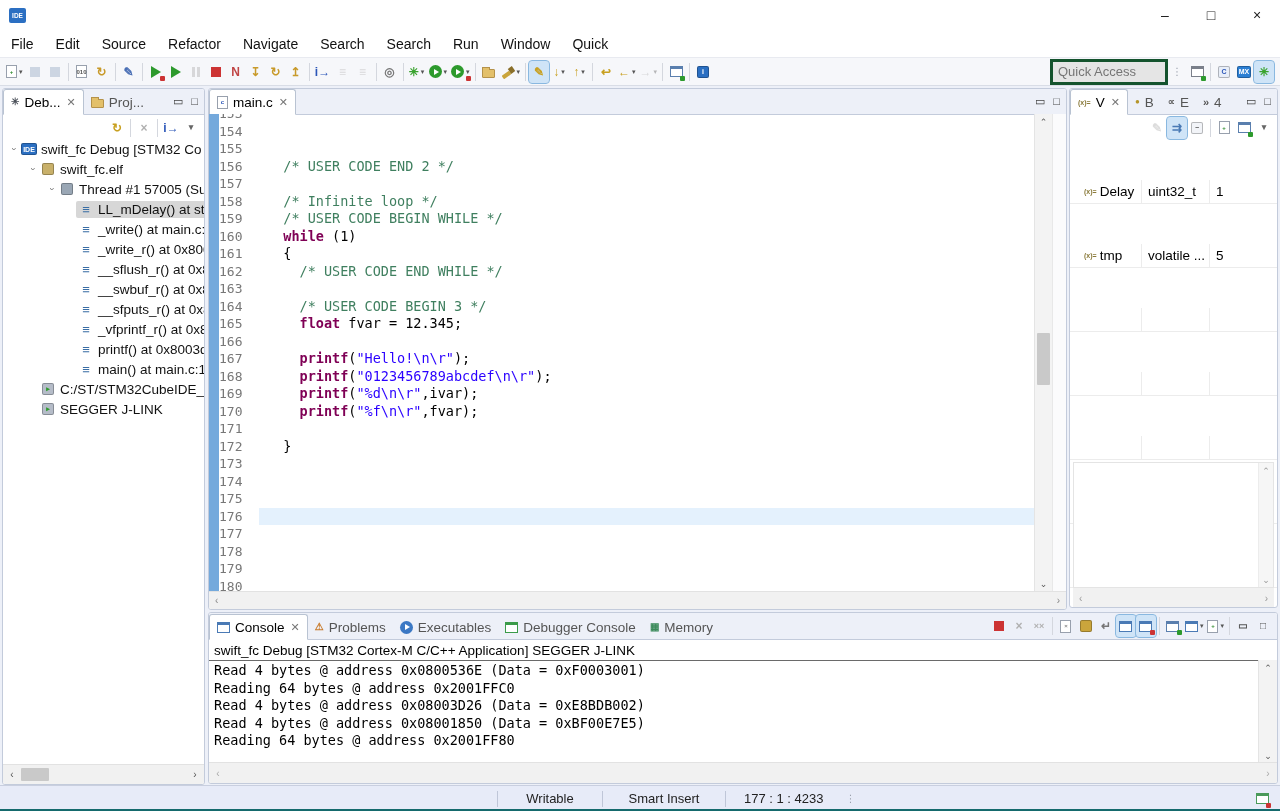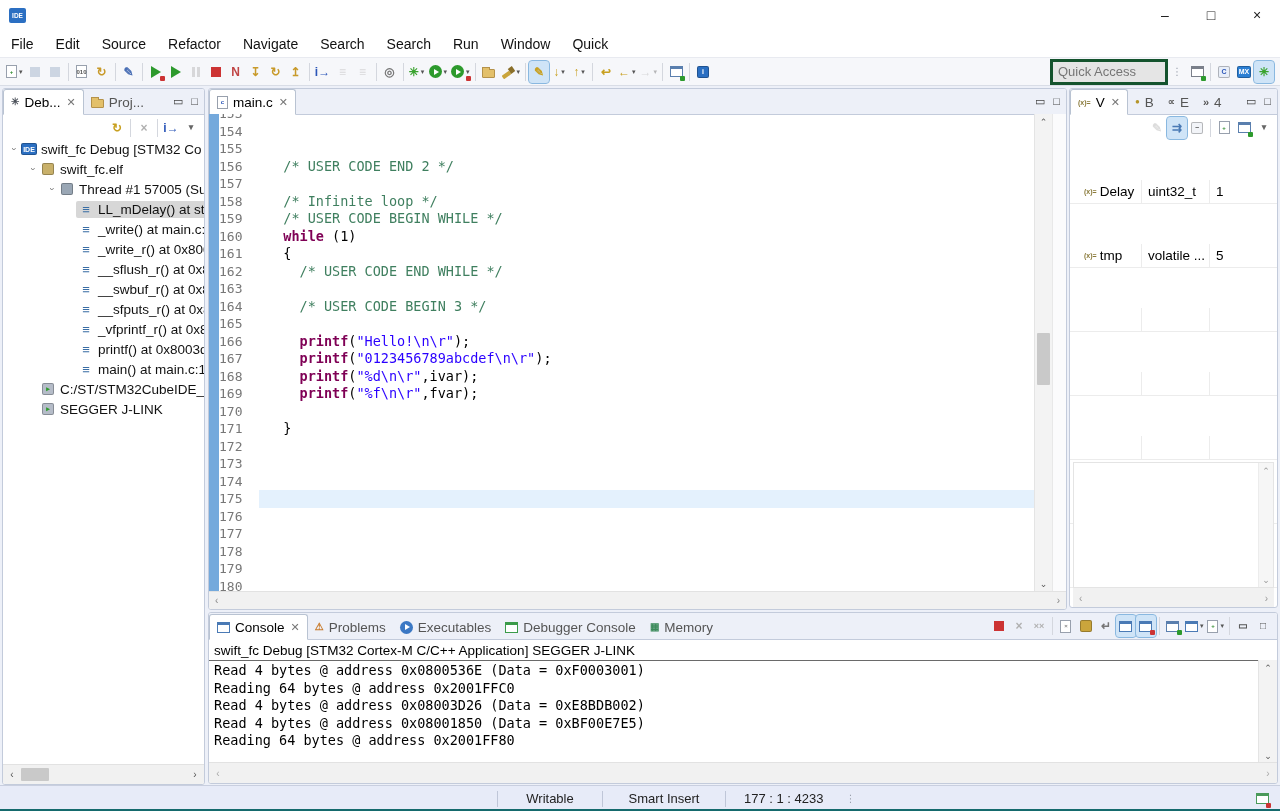--- a/index.html
+++ b/index.html
@@ -539,20 +539,21 @@
           <div class="code-line"></div>
           <div class="code-line"><span class="tk-c">  /* USER CODE END 2 */</span></div>
           <div class="code-line"></div>
           <div class="code-line"><span class="tk-c">  /* Infinite loop */</span></div>
           <div class="code-line"><span class="tk-c">  /* USER CODE BEGIN WHILE */</span></div>
           <div class="code-line"><span class="tk-p">  </span><span class="tk-k">while</span><span class="tk-p"> (1)</span></div>
           <div class="code-line"><span class="tk-p">  {</span></div>
           <div class="code-line"><span class="tk-c">    /* USER CODE END WHILE */</span></div>
           <div class="code-line"></div>
           <div class="code-line"><span class="tk-c">    /* USER CODE BEGIN 3 */</span></div>
+          <div class="code-line"><span class="tk-p">    </span><span class="tk-k">float</span><span class="tk-p"> fvar = 12.345;</span></div>
           <div class="code-line"></div>
           <div class="code-line"><span class="tk-p">    </span><span class="tk-f">printf</span><span class="tk-p">(</span><span class="tk-s">"Hello!\n\r"</span><span class="tk-p">);</span></div>
           <div class="code-line"><span class="tk-p">    </span><span class="tk-f">printf</span><span class="tk-p">(</span><span class="tk-s">"0123456789abcdef\n\r"</span><span class="tk-p">);</span></div>
           <div class="code-line"><span class="tk-p">    </span><span class="tk-f">printf</span><span class="tk-p">(</span><span class="tk-s">"%d\n\r"</span><span class="tk-p">,ivar);</span></div>
           <div class="code-line"><span class="tk-p">    </span><span class="tk-f">printf</span><span class="tk-p">(</span><span class="tk-s">"%f\n\r"</span><span class="tk-p">,fvar);</span></div>
           <div class="code-line"></div>
           <div class="code-line"><span class="tk-p">  }</span></div>
           <div class="code-line"></div>
           <div class="code-line"></div>
           <div class="code-line"></div>

